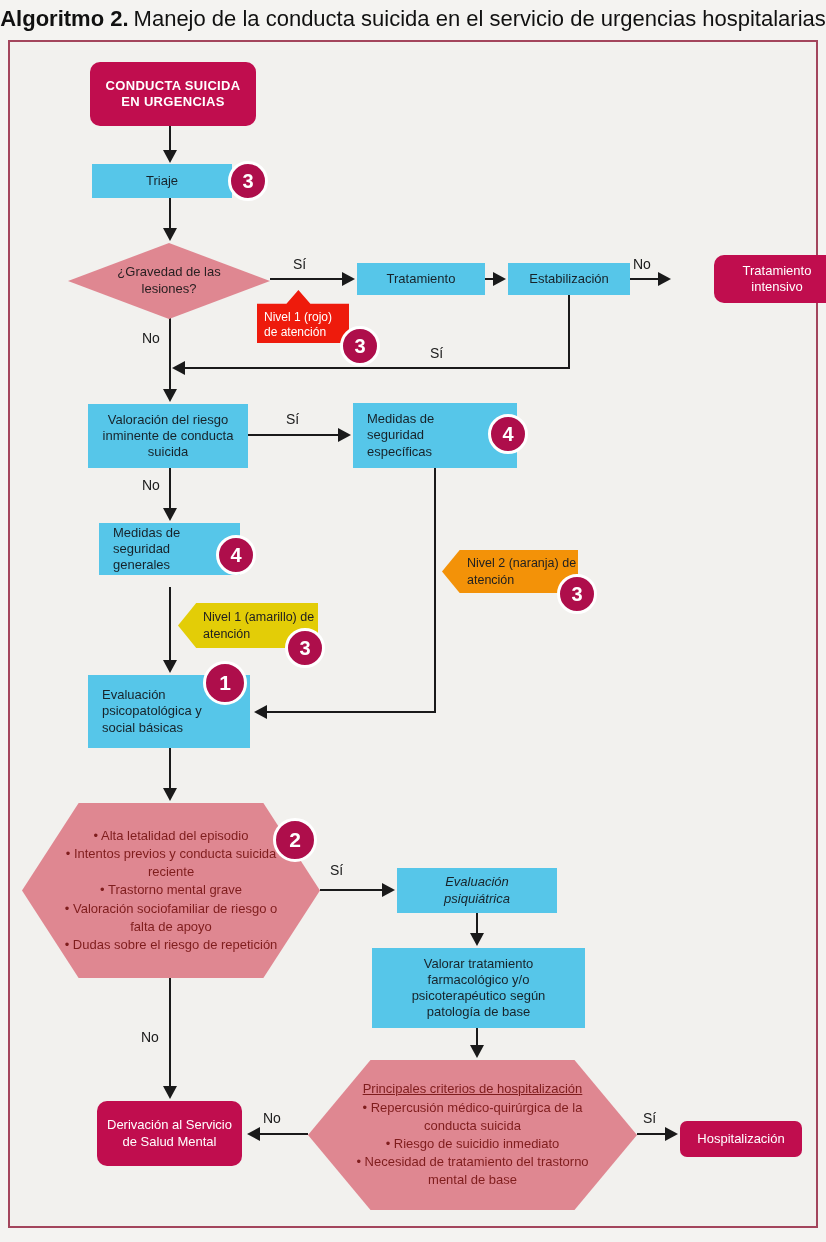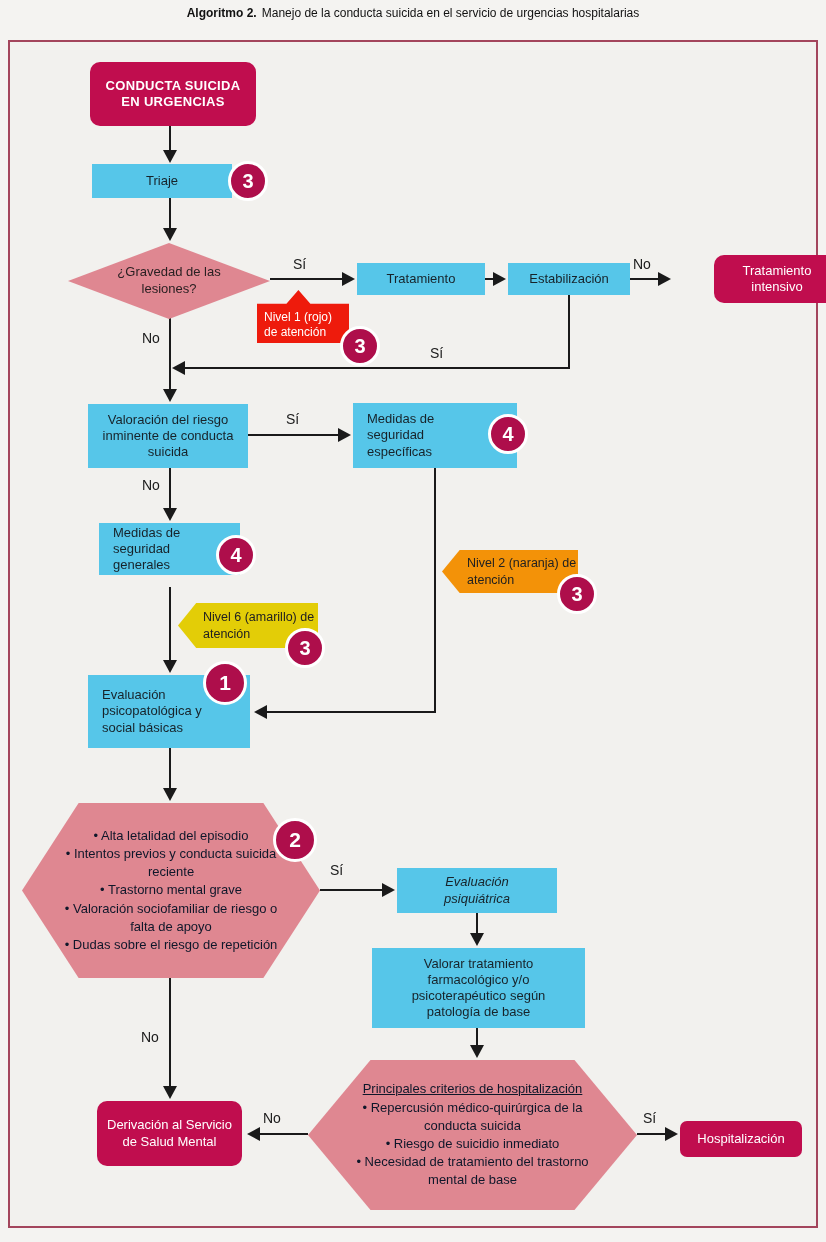--- a/index.html
+++ b/index.html
@@ -1,32 +1,32 @@
 <!DOCTYPE html>
 <html><head>
 <meta charset="utf-8">
 <style>
   html,body{margin:0;padding:0;background:#f4f3f1;font-family:"Liberation Sans",sans-serif;}
   #page{position:relative;width:826px;height:1242px;background:#f4f3f1;overflow:hidden;}
   #frame{position:absolute;left:8px;top:40px;width:806px;height:1184px;border:2px solid #a3455c;background:#f2f1ee;}
-  #title{position:absolute;left:0;top:6px;width:826px;text-align:center;font-size:12px;color:#111;}
+  #title{position:absolute;left:0;top:6px;width:826px;text-align:center;font-size:22px;color:#111;}
   #title .b{font-weight:bold;}
   #title .r{margin-left:5px;}
 
   .box{position:absolute;display:flex;align-items:center;justify-content:center;text-align:center;
        font-size:13px;line-height:1.25;color:#17232a;box-sizing:border-box;z-index:1;}
   .blue{background:#56c6e9;}
   .crimson{background:#c00d4e;color:#fff;border-radius:10px;}
   .ltext{justify-content:flex-start;text-align:left;}
 
   .diamond{position:absolute;background:#df8791;clip-path:polygon(50% 0,100% 50%,50% 100%,0 50%);
        display:flex;align-items:center;justify-content:center;text-align:center;font-size:13px;
        line-height:1.3;color:#2a2022;z-index:1;}
   .hex{position:absolute;background:#df8791;clip-path:polygon(19% 0,81% 0,100% 50%,81% 100%,19% 100%,0 50%);
-       display:flex;align-items:center;justify-content:center;color:#0f172a;z-index:1;}
+       display:flex;align-items:center;justify-content:center;color:#7f1d1d;z-index:1;}
   .hex ul{margin:0;padding:0;list-style:none;font-size:13px;line-height:1.4;text-align:center;}
   .hex li::before{content:"•  ";}
   .hex-inner{display:flex;flex-direction:column;align-items:center;}
   .hex-title{font-size:13px;text-decoration:underline;text-align:center;line-height:1.4;}
 
   .tag{position:absolute;box-sizing:border-box;font-size:12.5px;line-height:1.3;color:#212121;
        display:flex;flex-direction:column;justify-content:center;z-index:1;}
   .tag-chevron{clip-path:polygon(13% 0,100% 0,100% 100%,13% 100%,0 50%);padding-left:25px;}
   .yellow{background:#e3cd07;}
   .orange{background:#f39208;}
@@ -127,21 +127,21 @@
   <div class="badge" style="left:340px;top:326px;">3</div>
 
   <div class="box blue" style="left:88px;top:404px;width:160px;height:64px;padding:0 8px;">Valoración del riesgo inminente de conducta suicida</div>
 
   <div class="box blue ltext" style="left:353px;top:403px;width:164px;height:65px;padding-left:14px;padding-right:70px;">Medidas de seguridad específicas</div>
   <div class="badge" style="left:488px;top:414px;">4</div>
 
   <div class="box blue ltext" style="left:99px;top:523px;width:141px;height:52px;padding-left:14px;padding-right:50px;">Medidas de seguridad generales</div>
   <div class="badge" style="left:216px;top:535px;">4</div>
 
-  <div class="tag tag-chevron yellow" style="left:178px;top:603px;width:140px;height:45px;">Nivel 6 (amarillo) de atención</div>
+  <div class="tag tag-chevron yellow" style="left:178px;top:603px;width:140px;height:45px;">Nivel 1 (amarillo) de atención</div>
   <div class="badge" style="left:285px;top:628px;">3</div>
 
   <div class="tag tag-chevron orange" style="left:442px;top:550px;width:136px;height:43px;">Nivel 2 (naranja) de atención</div>
   <div class="badge" style="left:557px;top:574px;">3</div>
 
   <div class="box blue ltext" style="left:88px;top:675px;width:162px;height:73px;padding-left:14px;padding-right:30px;">Evaluación psicopatológica y social básicas</div>
   <div class="badge big" style="left:203px;top:661px;">1</div>
 
   <div class="hex" style="left:22px;top:803px;width:298px;height:175px;">
     <ul style="width:232px;">

